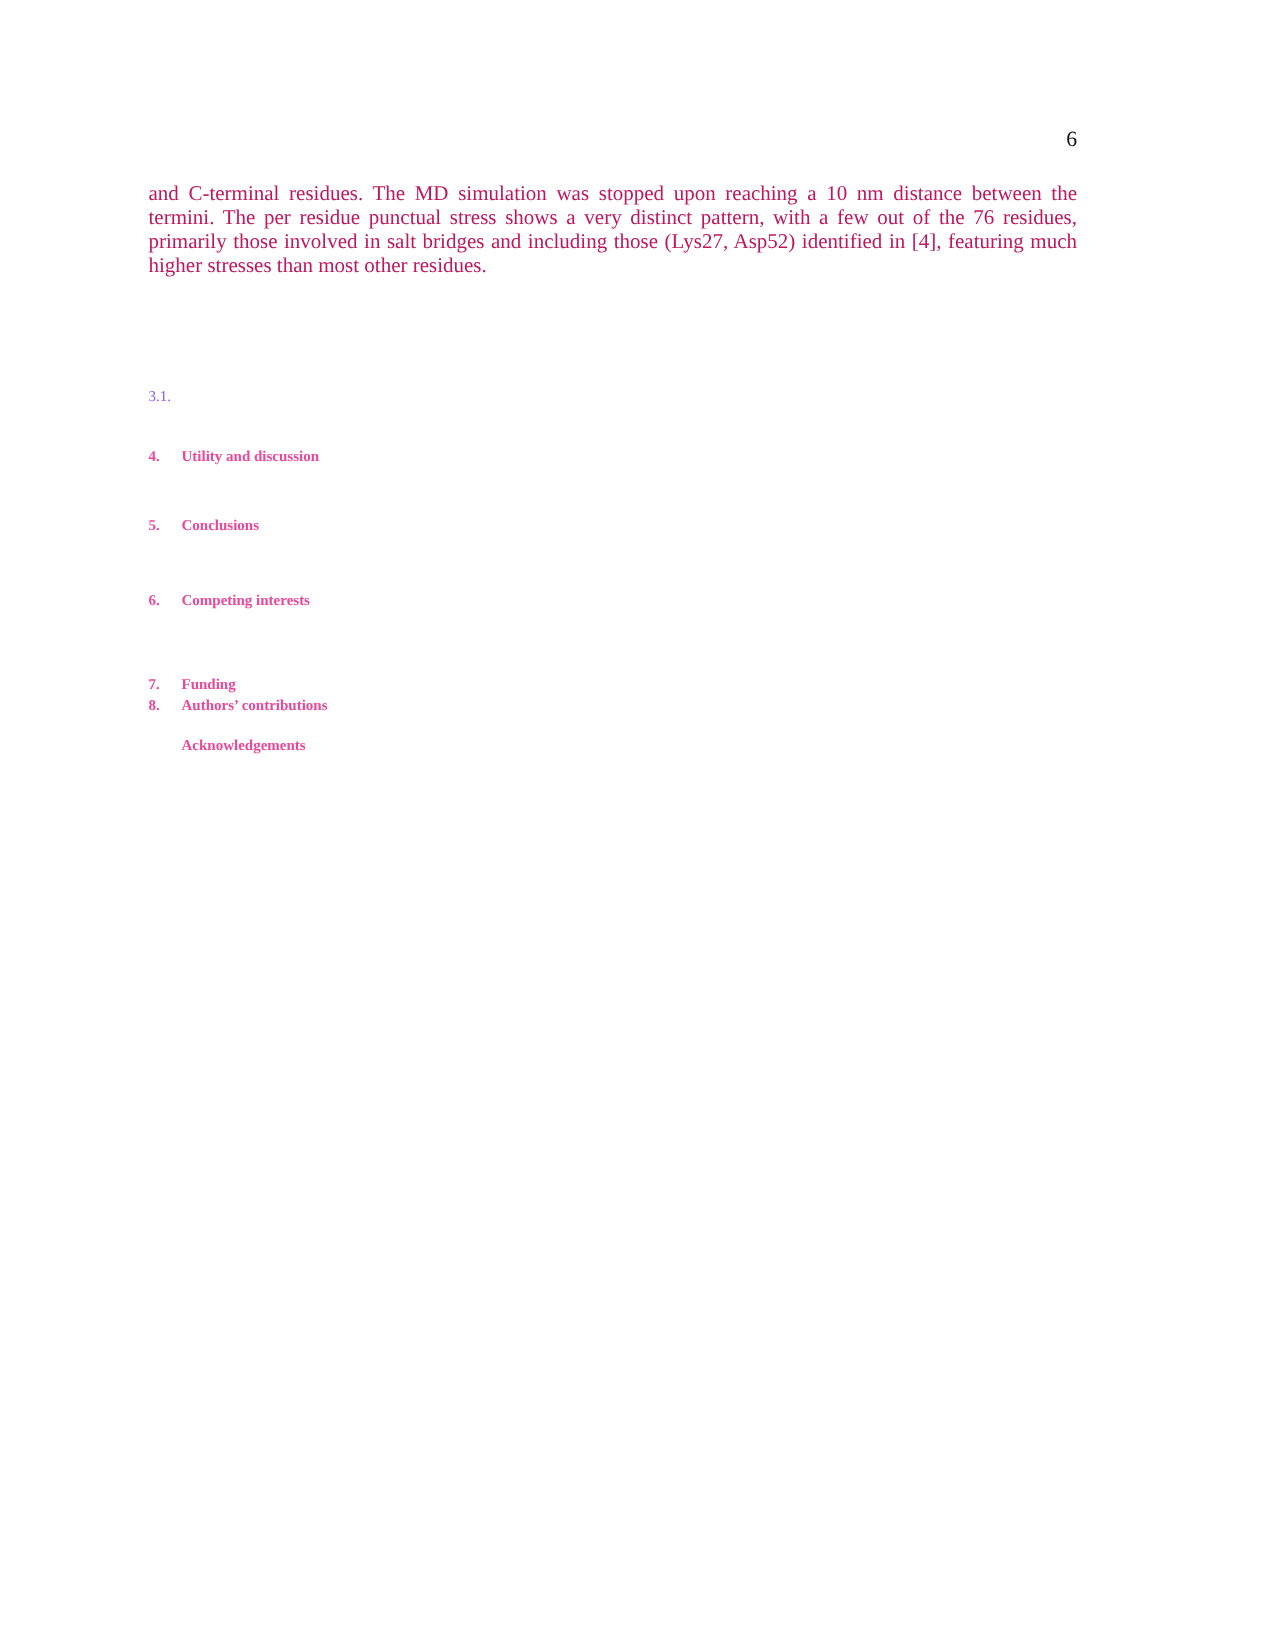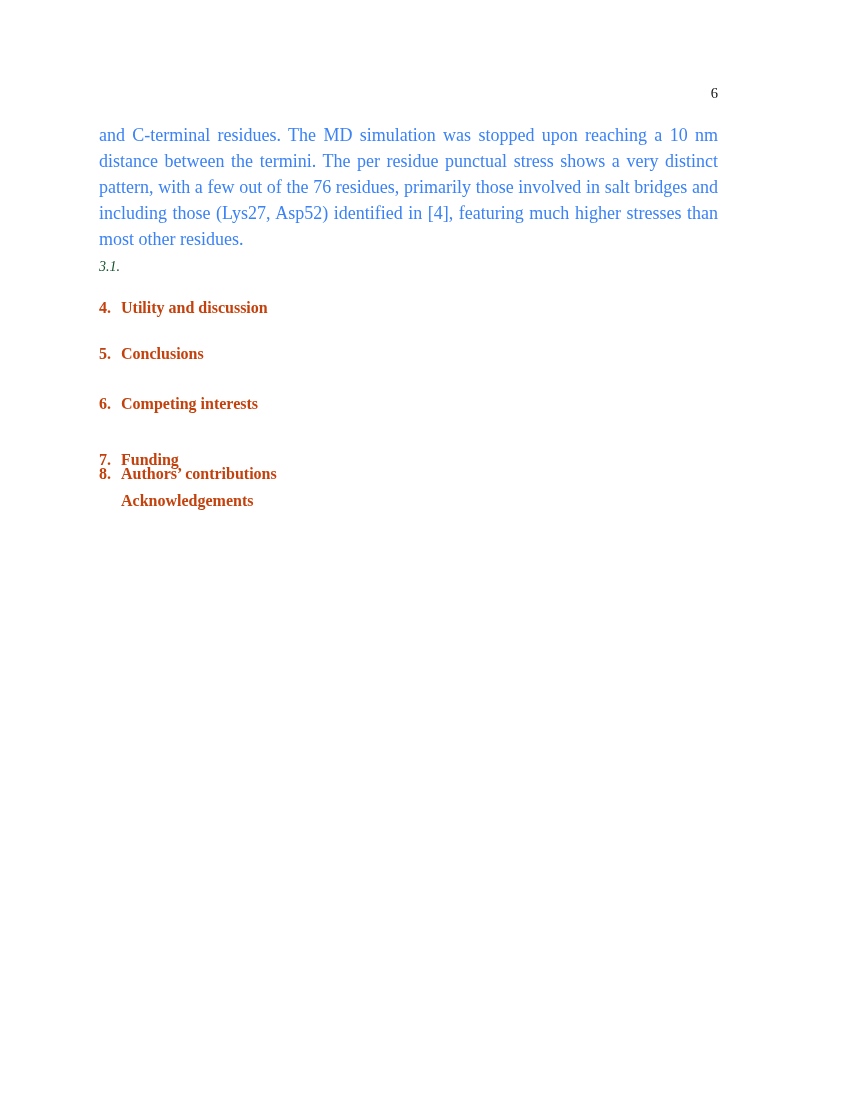--- a/index.html
+++ b/index.html
@@ -33,57 +33,56 @@
   
   .textblock {
     position: absolute;
     top: 122px;
     left: 99px;
     width: 619px;
   }
 
   p.body-par {
     margin: 0;
-    font-size: 18px;
-    line-height: 26px;
+    font-size: 14px;
+    line-height: 16px;
     text-align: justify;
     text-justify: inter-word;
-    color: #3b82f6;
+    color: #be185d;
     hyphens: none;
   }
 
   
   .subsection {
     margin: 0;
     position: absolute;
     top: 138px;
     left: 0;
-    font-style: italic;
-    font-size: 14px;
+    font-size: 10px;
     line-height: 1;
-    color: #14532d;
+    color: #8b5cf6;
   }
 
   
   .section-list {
     position: absolute;
     top: 0;
     left: 0;
     width: 619px;
     margin: 0;
     padding: 0;
     list-style: none;
   }
   .section-head {
     position: absolute;
     left: 0;
     font-weight: bold;
-    font-size: 16px;
+    font-size: 10px;
     line-height: 1;
-    color: #c2410c;
+    color: #ec4899;
     white-space: nowrap;
   }
   .section-head .num {
     display: inline-block;
     width: 22px;
     font-weight: bold;
   }
   .section-head .title {
     font-weight: bold;
   }

